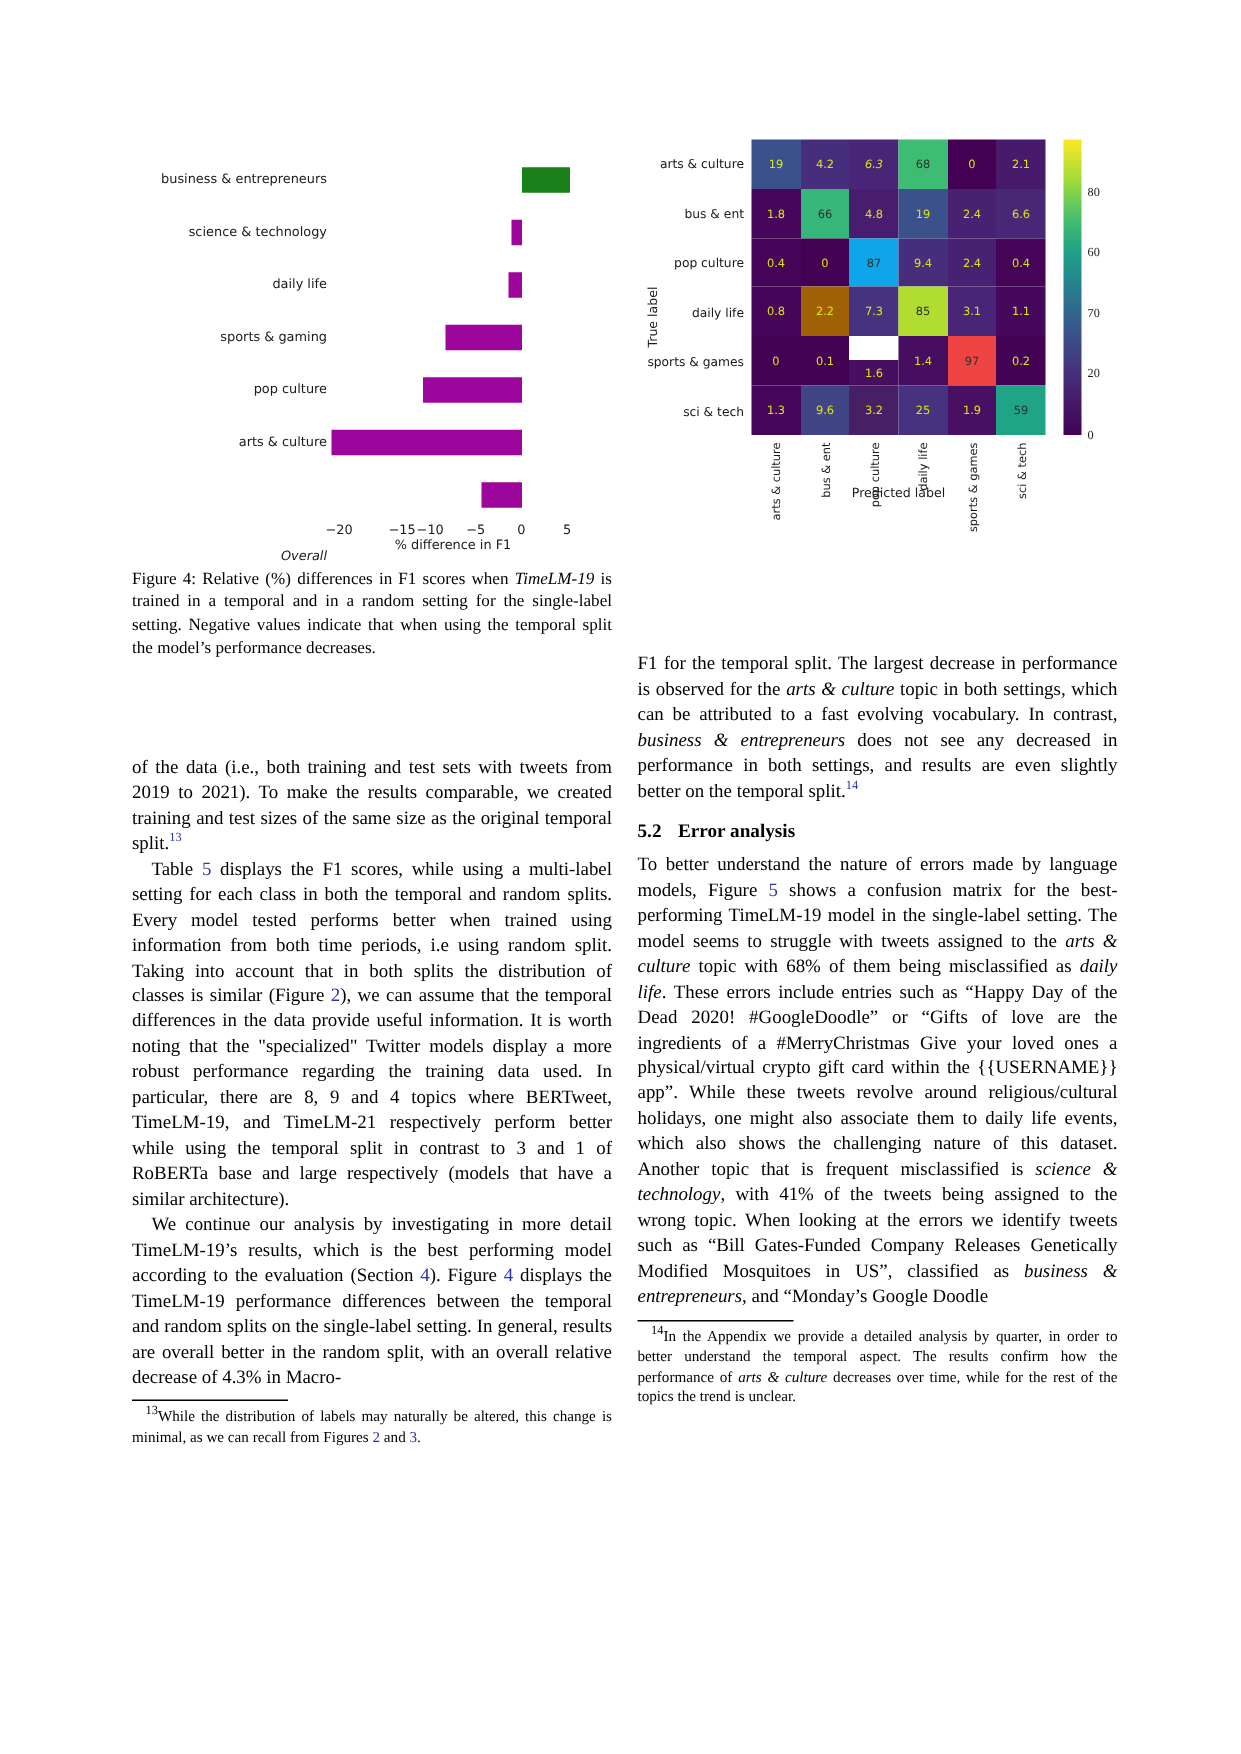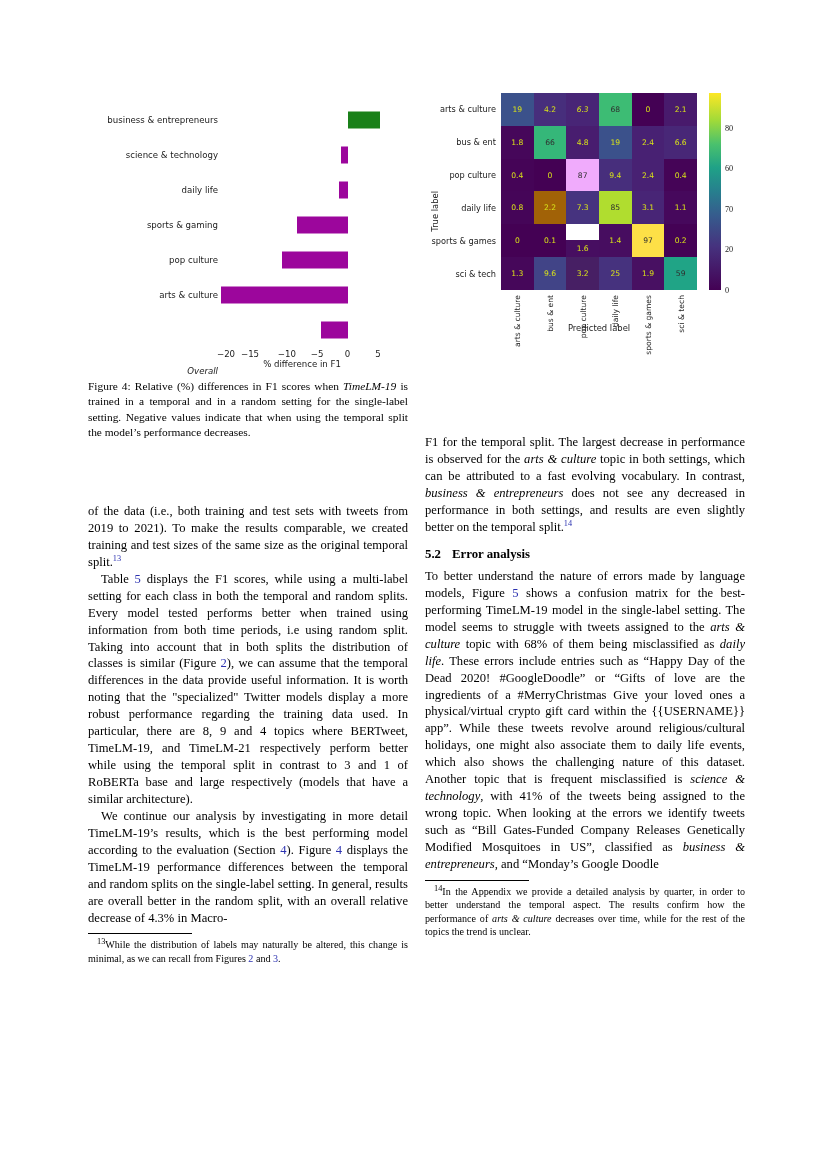--- a/index.html
+++ b/index.html
@@ -260,21 +260,21 @@
             <div class="f4-label">arts &amp; culture</div>
             <div class="f4-bar" style="left: -4.864px; width: 126.464px; background: rgb(156, 6, 156);"></div>
           </div>
           <div class="f4-row" style="top: 210px; height: 35px;">
             <div class="f4-label overall">Overall</div>
             <div class="f4-bar" style="left: 95.456px; width: 26.144px; background: rgb(156, 6, 156);"></div>
           </div>
         </div>
       <div class="f4-axis" id="fig4-axis">
           <div class="f4-tick" style="left: 0px;">−20</div>
-          <div class="f4-tick" style="left: 24px;">−15</div>
+          <div class="f4-tick" style="left: 42px;">−15</div>
           <div class="f4-tick" style="left: 60.8px;">−10</div>
           <div class="f4-tick" style="left: 91.2px;">−5</div>
           <div class="f4-tick" style="left: 121.6px;">0</div>
           <div class="f4-tick" style="left: 152px;">5</div>
         </div>
       <div class="f4-xlabel">% difference in F1</div>
     </div>
     <div class="caption" style="width:320px; margin-top:6px;">
       <span class="lbl">Figure 4:</span><span> Relative (%) differences in F1 scores when </span><em>TimeLM-19</em><span> is trained in a temporal and in a random setting for the single-label setting. Negative values indicate that when using the temporal split the model’s performance decreases.</span>
     </div>
@@ -291,35 +291,35 @@
           <div class="f5-cell" style="background: rgb(68, 1, 84); color: rgb(216, 226, 25);">0</div>
           <div class="f5-cell" style="background: rgb(72, 26, 108); color: rgb(216, 226, 25);">2.1</div>
           <div class="f5-cell" style="background: rgb(70, 7, 90); color: rgb(216, 226, 25);">1.8</div>
           <div class="f5-cell" style="background: rgb(53, 183, 121); color: rgb(47, 47, 47);">66</div>
           <div class="f5-cell" style="background: rgb(72, 29, 111); color: rgb(216, 226, 25);">4.8</div>
           <div class="f5-cell" style="background: rgb(59, 81, 139); color: rgb(216, 226, 25);">19</div>
           <div class="f5-cell" style="background: rgb(72, 33, 115); color: rgb(216, 226, 25);">2.4</div>
           <div class="f5-cell" style="background: rgb(72, 39, 119); color: rgb(216, 226, 25);">6.6</div>
           <div class="f5-cell" style="background: rgb(69, 4, 87); color: rgb(216, 226, 25);">0.4</div>
           <div class="f5-cell" style="background: rgb(68, 1, 84); color: rgb(216, 226, 25);">0</div>
-          <div class="f5-cell" style="background: #f0abfc; color: rgb(47, 47, 47);">87</div>
+          <div class="f5-cell" style="background: #0ea5e9; color: rgb(47, 47, 47);">87</div>
           <div class="f5-cell" style="background: rgb(71, 46, 124); color: rgb(216, 226, 25);">9.4</div>
           <div class="f5-cell" style="background: rgb(72, 33, 115); color: rgb(216, 226, 25);">2.4</div>
           <div class="f5-cell" style="background: rgb(69, 4, 87); color: rgb(216, 226, 25);">0.4</div>
           <div class="f5-cell" style="background: rgb(69, 5, 88); color: rgb(216, 226, 25);">0.8</div>
           <div class="f5-cell" style="background: #a16207; color: rgb(216, 226, 25);">2.2</div>
           <div class="f5-cell" style="background: rgb(70, 51, 127); color: rgb(216, 226, 25);">7.3</div>
           <div class="f5-cell" style="background: rgb(176, 221, 47); color: rgb(47, 47, 47);">85</div>
           <div class="f5-cell" style="background: rgb(72, 37, 118); color: rgb(216, 226, 25);">3.1</div>
           <div class="f5-cell" style="background: rgb(70, 8, 92); color: rgb(216, 226, 25);">1.1</div>
           <div class="f5-cell" style="background: rgb(68, 1, 84); color: rgb(216, 226, 25);">0</div>
           <div class="f5-cell" style="background: rgb(68, 1, 84); color: rgb(216, 226, 25);">0.1</div>
           <div class="f5-cell" style="background: rgb(71, 14, 97); color: rgb(216, 226, 25); margin-top: 16px;">1.6</div>
           <div class="f5-cell" style="background: rgb(71, 13, 96); color: rgb(216, 226, 25);">1.4</div>
-          <div class="f5-cell" style="background: #fde047; color: rgb(47, 47, 47);">97</div>
+          <div class="f5-cell" style="background: #ef4444; color: rgb(47, 47, 47);">97</div>
           <div class="f5-cell" style="background: rgb(68, 2, 85); color: rgb(216, 226, 25);">0.2</div>
           <div class="f5-cell" style="background: rgb(70, 7, 90); color: rgb(216, 226, 25);">1.3</div>
           <div class="f5-cell" style="background: rgb(65, 68, 135); color: rgb(216, 226, 25);">9.6</div>
           <div class="f5-cell" style="background: rgb(71, 31, 100); color: rgb(216, 226, 25);">3.2</div>
           <div class="f5-cell" style="background: rgb(70, 50, 126); color: rgb(216, 226, 25);">25</div>
           <div class="f5-cell" style="background: rgb(72, 16, 98); color: rgb(216, 226, 25);">1.9</div>
           <div class="f5-cell" style="background: rgb(32, 164, 134); color: rgb(47, 47, 47);">59</div>
           <div class="f5-rowlabel" style="top: 16.4167px;">arts &amp; culture</div>
           <div class="f5-rowlabel" style="top: 49.25px;">bus &amp; ent</div>
           <div class="f5-rowlabel" style="top: 82.0833px;">pop culture</div>

